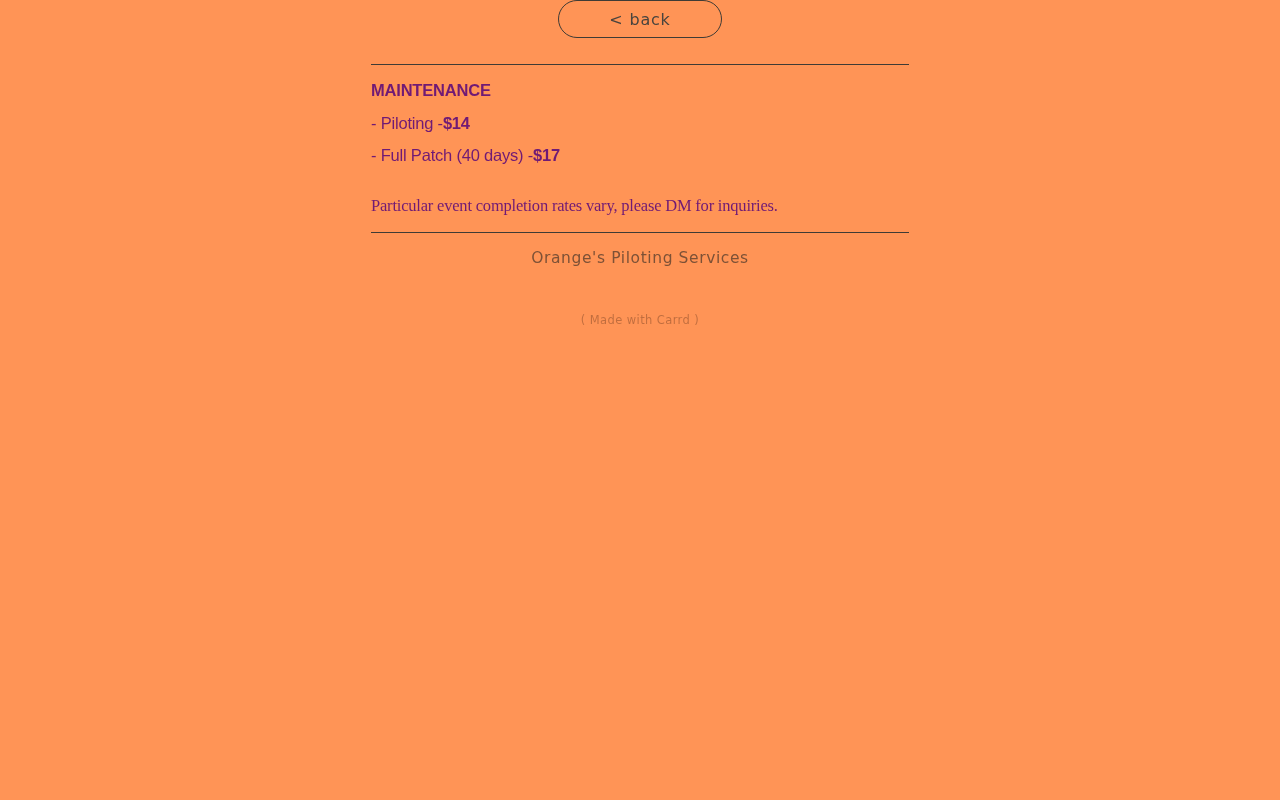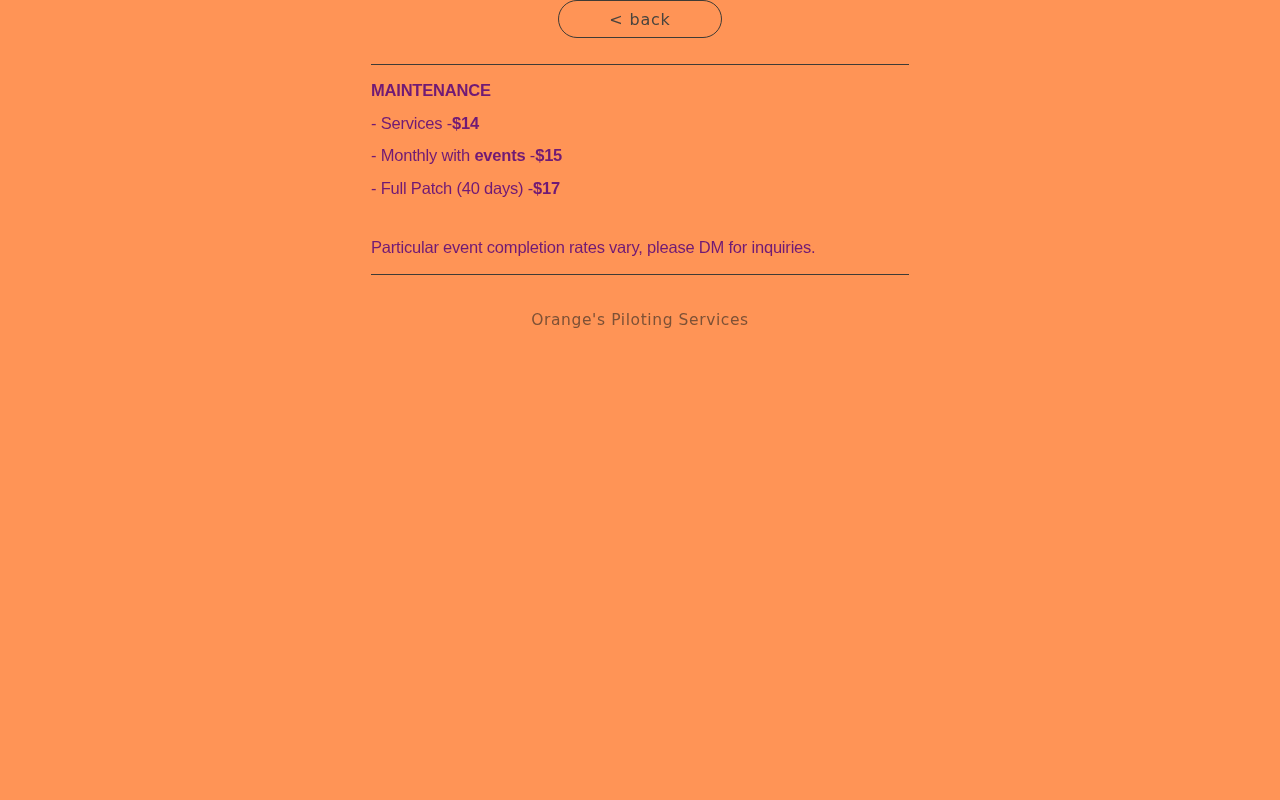--- a/index.html
+++ b/index.html
@@ -59,24 +59,25 @@
     text-align: left;
   }
   .line {
     line-height: 32.5px;
     white-space: pre-wrap;
   }
   .bold {
     font-weight: bold;
   }
   .note {
-    margin-top: 27px;
+    margin-top: 18px;
+    font-family: Liberation Serif, serif;
   }
   .site-title {
-    margin-top: 36px;
+    margin-top: 16px;
     text-align: center;
     font-family: "DejaVu Sans", sans-serif;
     font-size: 15.5px;
     line-height: 18px;
     letter-spacing: 0.6px;
     font-weight: 500;
     color: #7D5136;
   }
   .carrd-badge {
     margin-top: 47px;
@@ -96,29 +97,29 @@
 <div class="page">
   <div class="column">
 
     <a class="back-button">&lt; back</a>
 
     <hr class="divider">
 
     <div class="pricing">
       <div class="line bold">MAINTENANCE</div>
 
-      <div class="line"><span>- Services -</span><span class="bold">$14</span></div>
+      <div class="line"><span>- Piloting -</span><span class="bold">$14</span></div>
 
-      <div class="line"><span>- Monthly with </span><span class="bold">events</span><span> -</span><span class="bold">$15</span></div>
 
       <div class="line"><span>- Full Patch (40 days) -</span><span class="bold">$17</span></div>
 
 
       <div class="line note">Particular event completion rates vary, please DM for inquiries.</div>
     </div>
 
     <hr class="divider">
 
     <div class="site-title">Orange's Piloting Services</div>
 
+    <a class="carrd-badge">( Made with Carrd )</a>
 
   </div>
 </div>
 
 </body></html>

